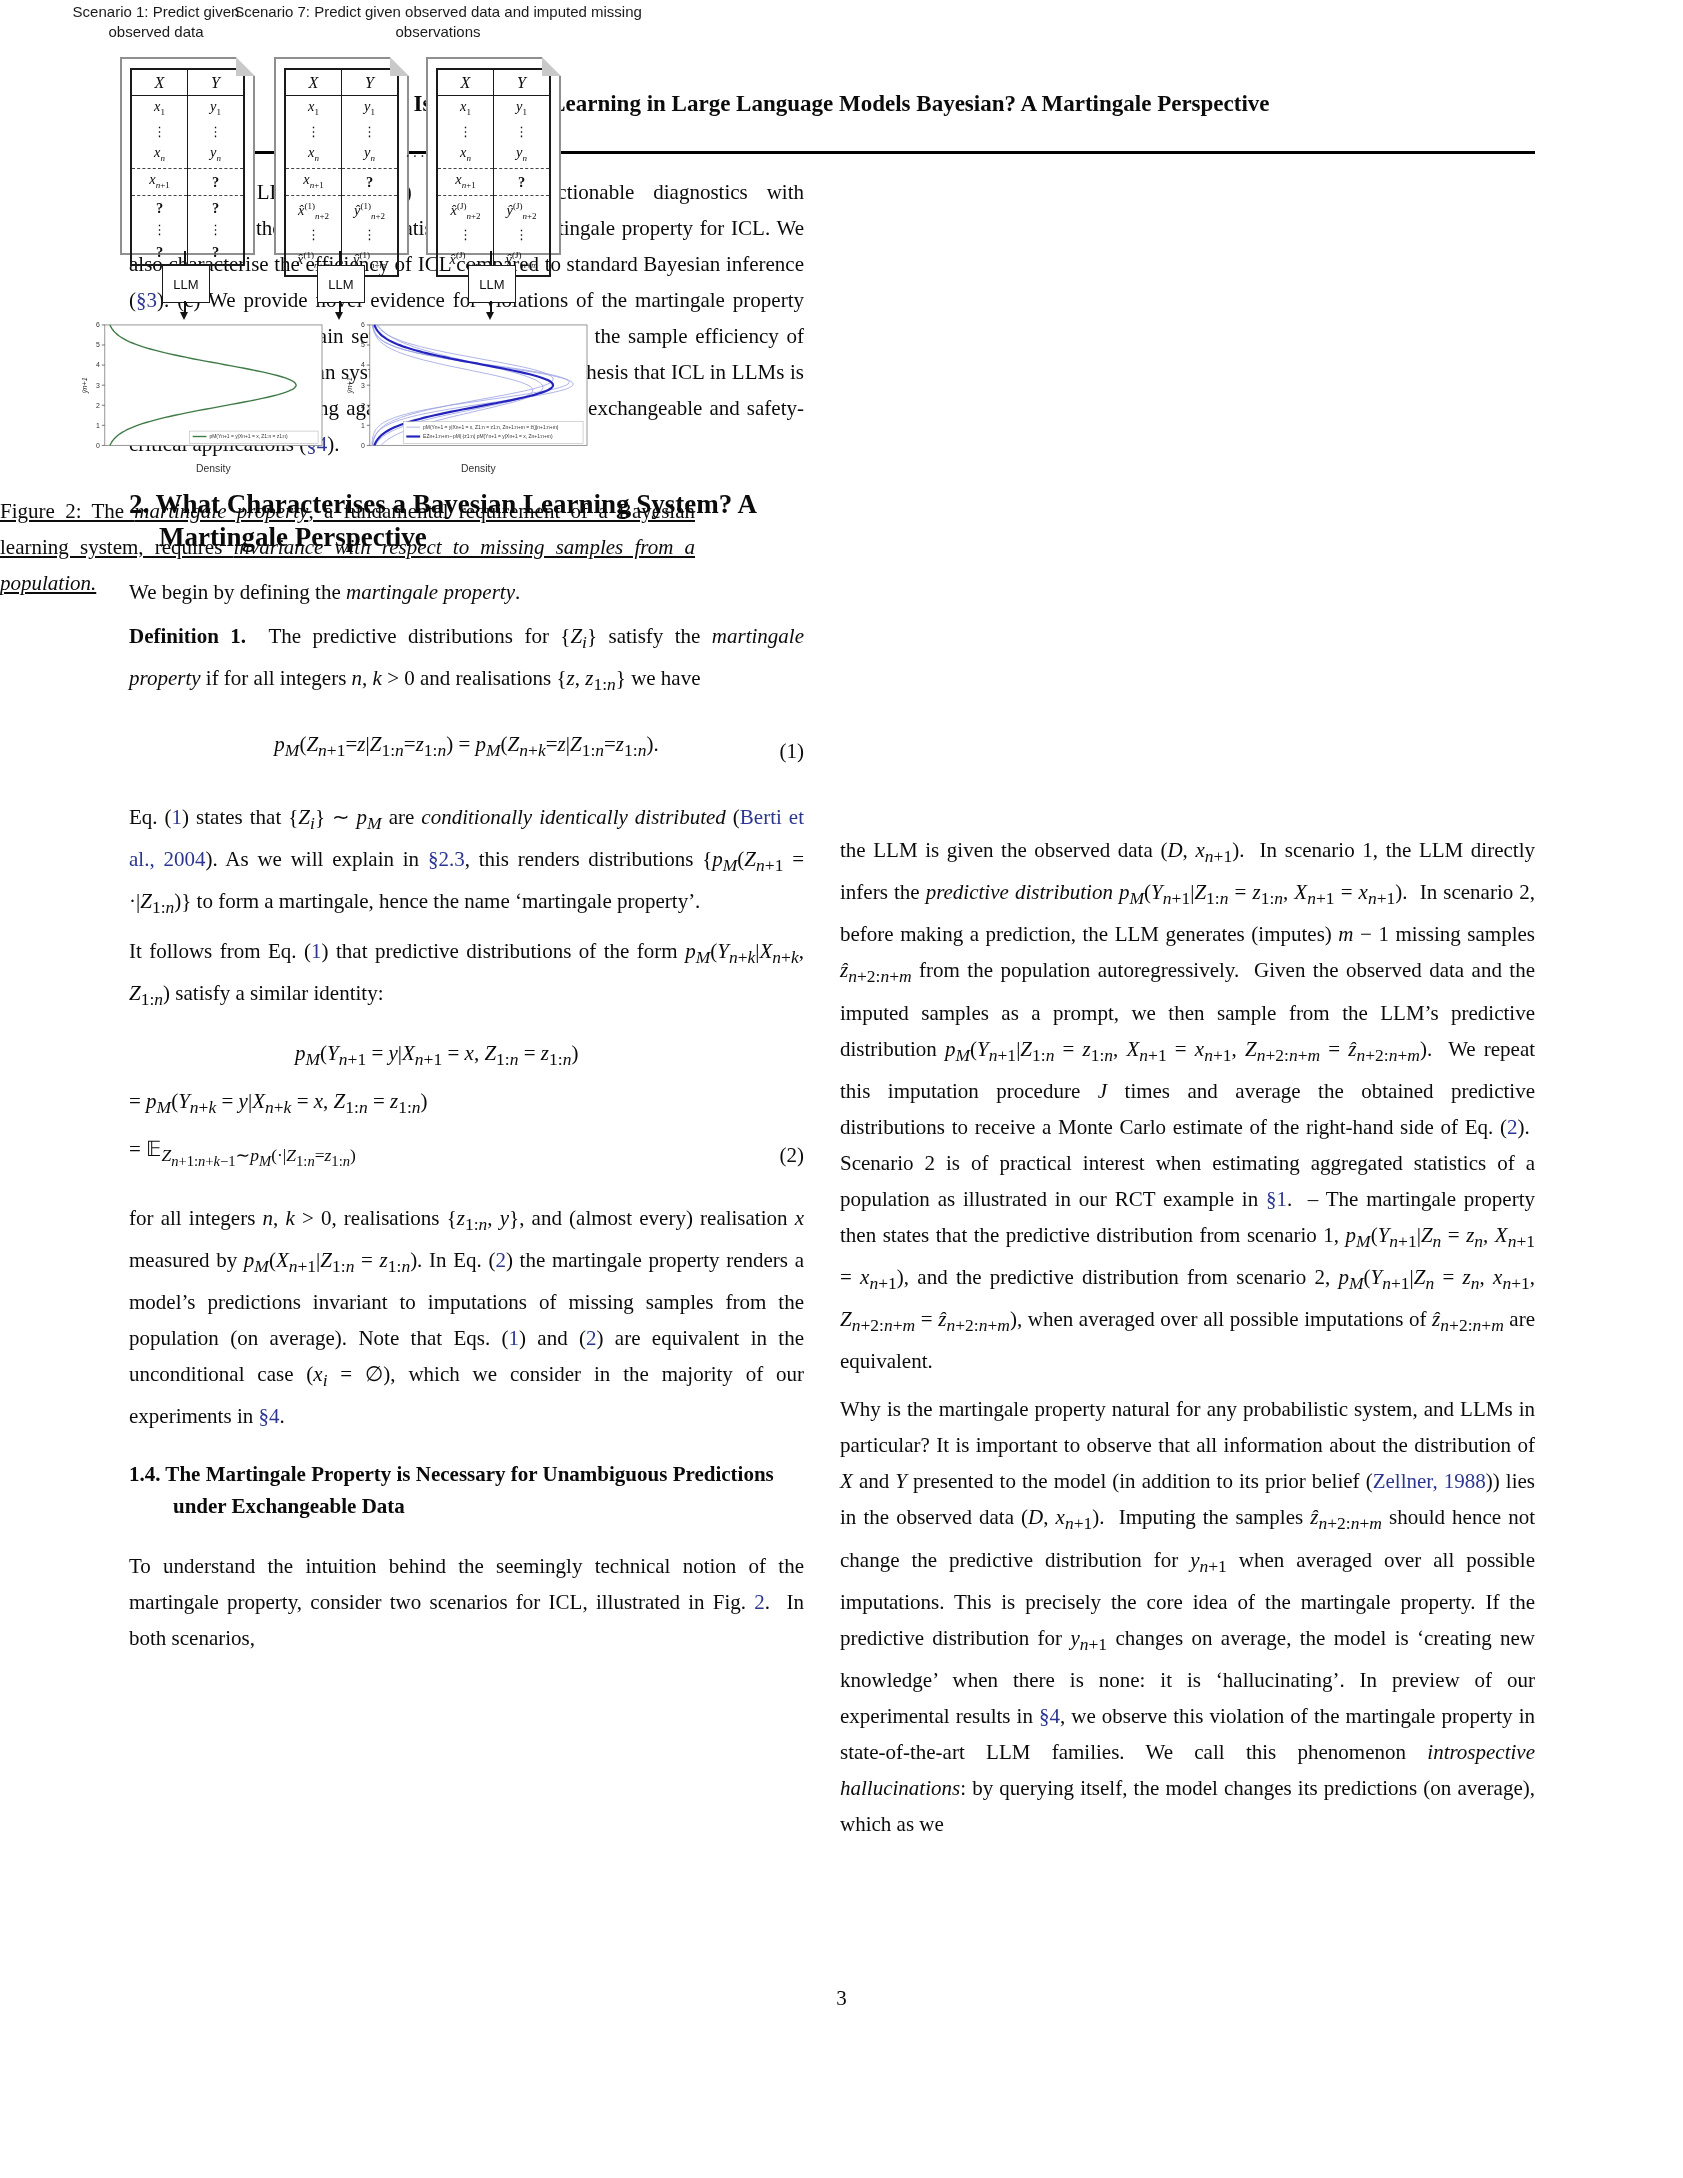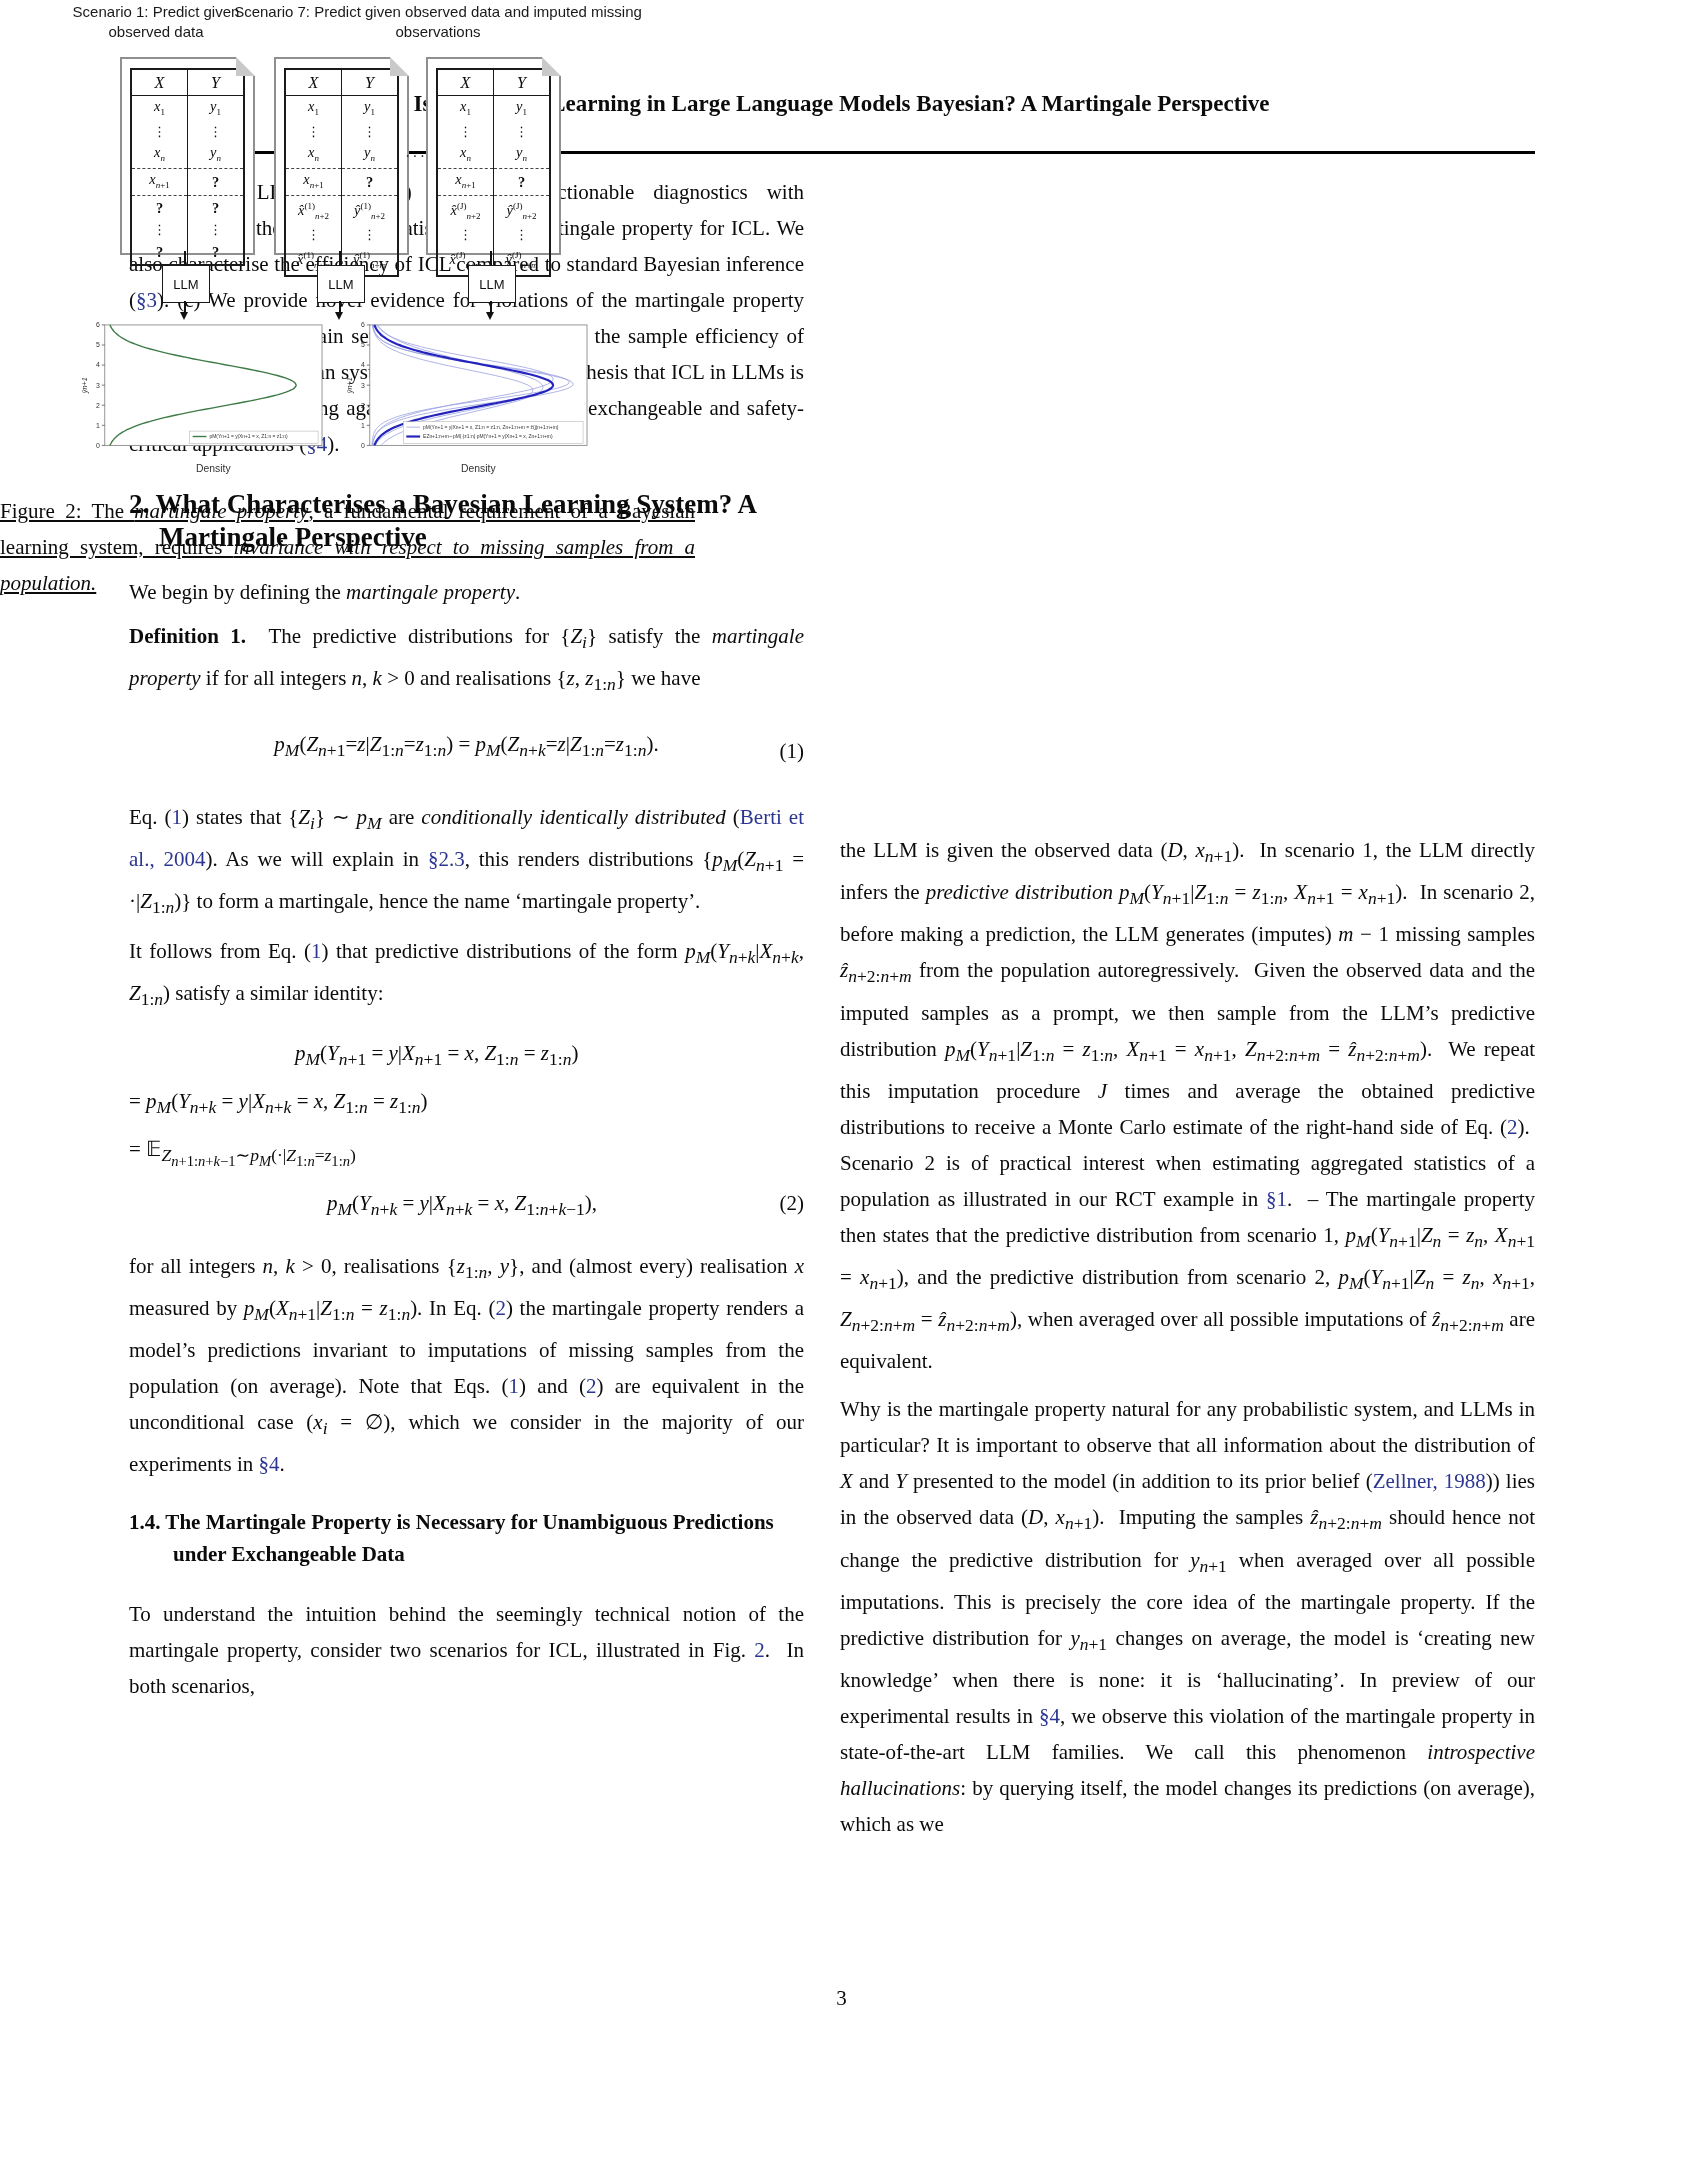--- a/index.html
+++ b/index.html
@@ -70,21 +70,20 @@
     <div class="eq-row">
       <span><i>p<sub>M</sub></i>(<i>Z</i><sub><i>n</i>+1</sub>=<i>z</i>|<i>Z</i><sub>1:<i>n</i></sub>=<i>z</i><sub>1:<i>n</i></sub>) = <i>p<sub>M</sub></i>(<i>Z</i><sub><i>n</i>+<i>k</i></sub>=<i>z</i>|<i>Z</i><sub>1:<i>n</i></sub>=<i>z</i><sub>1:<i>n</i></sub>).</span>
       <span class="eq-num">(1)</span>
     </div>
     <p class="body" style="margin-top:26px;">Eq. (<span class="ref">1</span>) states that {<i>Z<sub>i</sub></i>} ∼ <i>p<sub>M</sub></i> are <i>conditionally identically distributed</i> (<span class="ref">Berti et al., 2004</span>). As we will explain in <span class="ref">§2.3</span>, this renders distributions {<i>p<sub>M</sub></i>(<i>Z</i><sub><i>n</i>+1</sub> = ·|<i>Z</i><sub>1:<i>n</i></sub>)} to form a martingale, hence the name ‘martingale property’.</p>
     <p class="body" style="margin-top:4px;">It follows from Eq. (<span class="ref">1</span>) that predictive distributions of the form <i>p<sub>M</sub></i>(<i>Y</i><sub><i>n</i>+<i>k</i></sub>|<i>X</i><sub><i>n</i>+<i>k</i></sub>, <i>Z</i><sub>1:<i>n</i></sub>) satisfy a similar identity:</p>
     <div class="eq-block">
       <div class="eq-l1"><i>p<sub>M</sub></i>(<i>Y</i><sub><i>n</i>+1</sub> = <i>y</i>|<i>X</i><sub><i>n</i>+1</sub> = <i>x</i>, <i>Z</i><sub>1:<i>n</i></sub> = <i>z</i><sub>1:<i>n</i></sub>)</div>
       <div class="eq-l2">= <i>p<sub>M</sub></i>(<i>Y</i><sub><i>n</i>+<i>k</i></sub> = <i>y</i>|<i>X</i><sub><i>n</i>+<i>k</i></sub> = <i>x</i>, <i>Z</i><sub>1:<i>n</i></sub> = <i>z</i><sub>1:<i>n</i></sub>)</div>
       <div class="eq-l3">= 𝔼<sub><i>Z</i><sub><i>n</i>+1:<i>n</i>+<i>k</i>−1</sub>∼<i>p<sub>M</sub></i>(·|<i>Z</i><sub>1:<i>n</i></sub>=<i>z</i><sub>1:<i>n</i></sub>)</sub></div>
-      <div class="eq-l4"><i>p<sub>M</sub></i>(<i>Y</i><sub><i>n</i>+<i>k</i></sub> = <i>y</i>|<i>X</i><sub><i>n</i>+<i>k</i></sub> = <i>x</i>, <i>Z</i><sub>1:<i>n</i>+<i>k</i>−1</sub>),</div>
       <span class="eq-num">(2)</span>
     </div>
     <p class="body" style="margin-top:18px;">for all integers <i>n</i>, <i>k</i> &gt; 0, realisations {<i>z</i><sub>1:<i>n</i></sub>, <i>y</i>}, and (almost every) realisation <i>x</i> measured by <i>p<sub>M</sub></i>(<i>X</i><sub><i>n</i>+1</sub>|<i>Z</i><sub>1:<i>n</i></sub> = <i>z</i><sub>1:<i>n</i></sub>). In Eq. (<span class="ref">2</span>) the martingale property renders a model’s predictions invariant to imputations of missing samples from the population (on average). Note that Eqs. (<span class="ref">1</span>) and (<span class="ref">2</span>) are equivalent in the unconditional case (<i>x<sub>i</sub></i> = ∅), which we consider in the majority of our experiments in <span class="ref">§4</span>.</p>
     <h3 class="subsec" style="margin-top:24px;margin-bottom:26px;">1.4. The Martingale Property is Necessary for Unambiguous Predictions under Exchangeable Data</h3>
     <p class="body">To understand the intuition behind the seemingly technical notion of the martingale property, consider two scenarios for ICL, illustrated in Fig. <span class="ref">2</span>.&nbsp; In both scenarios,</p>
   </div>
 
   <div class="col-right-fig">
     <div class="fig">
 

